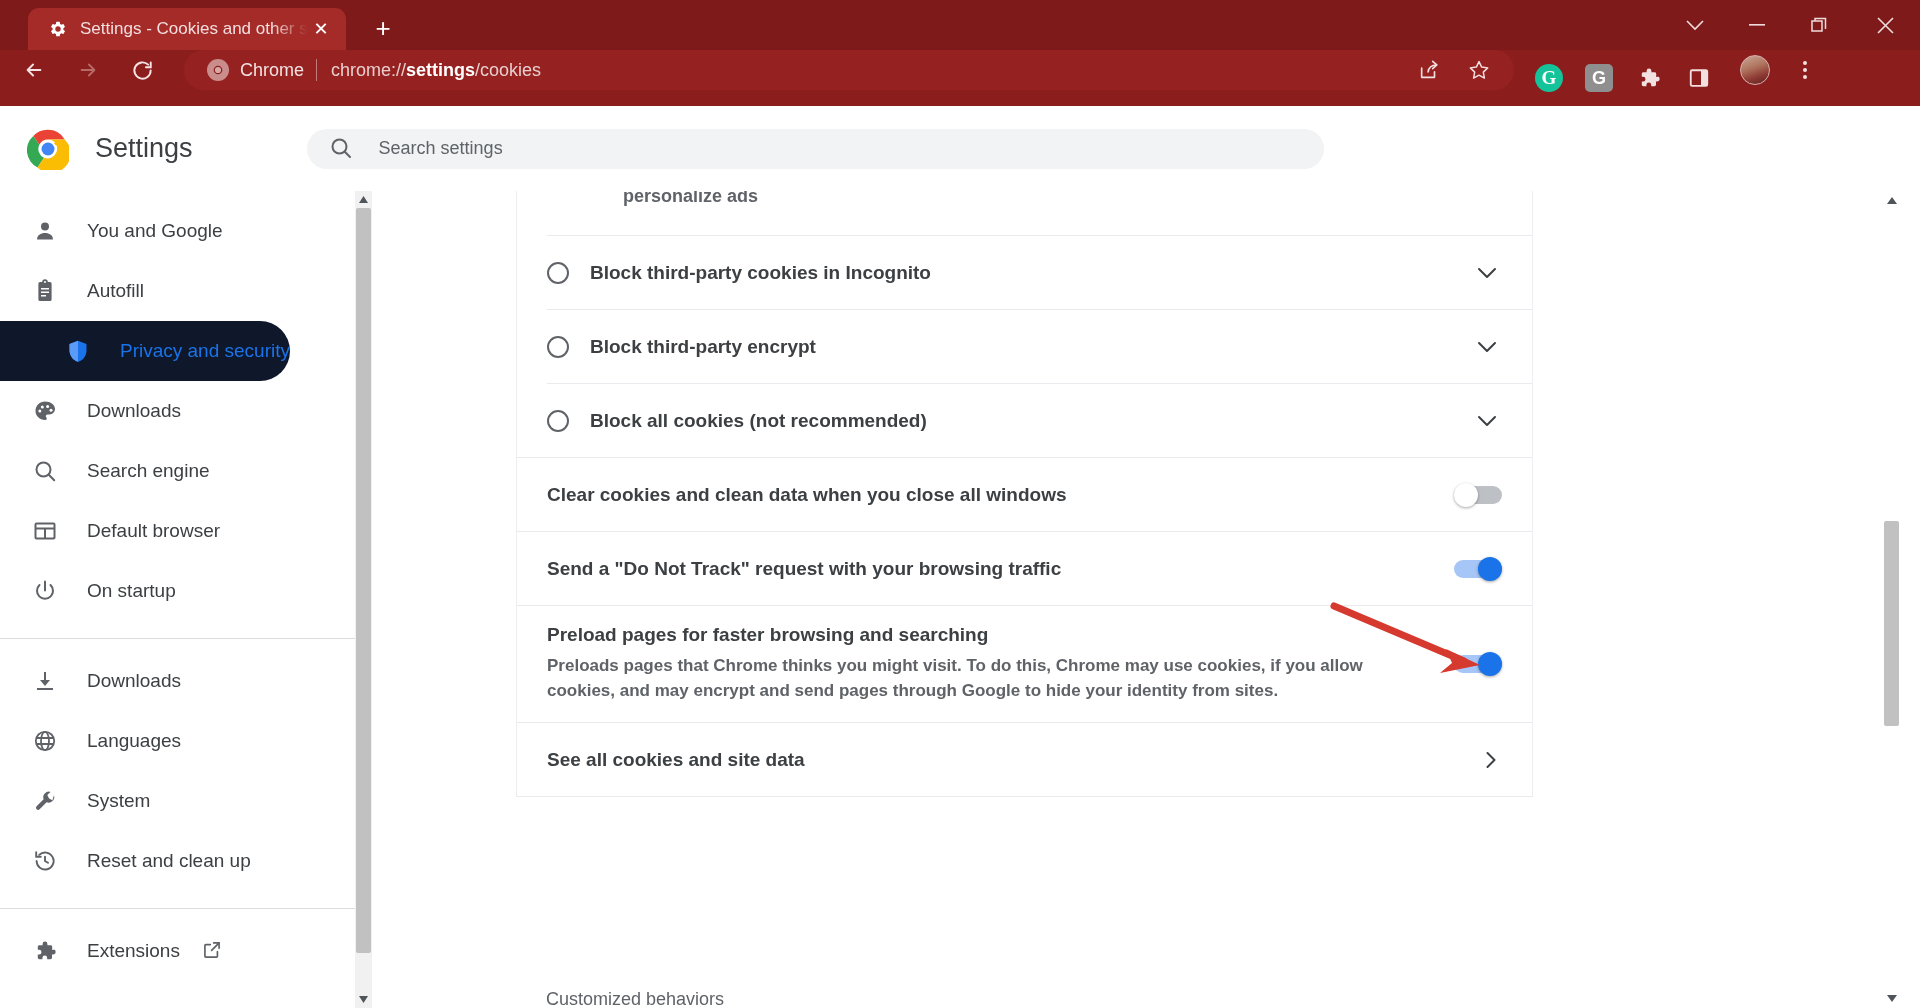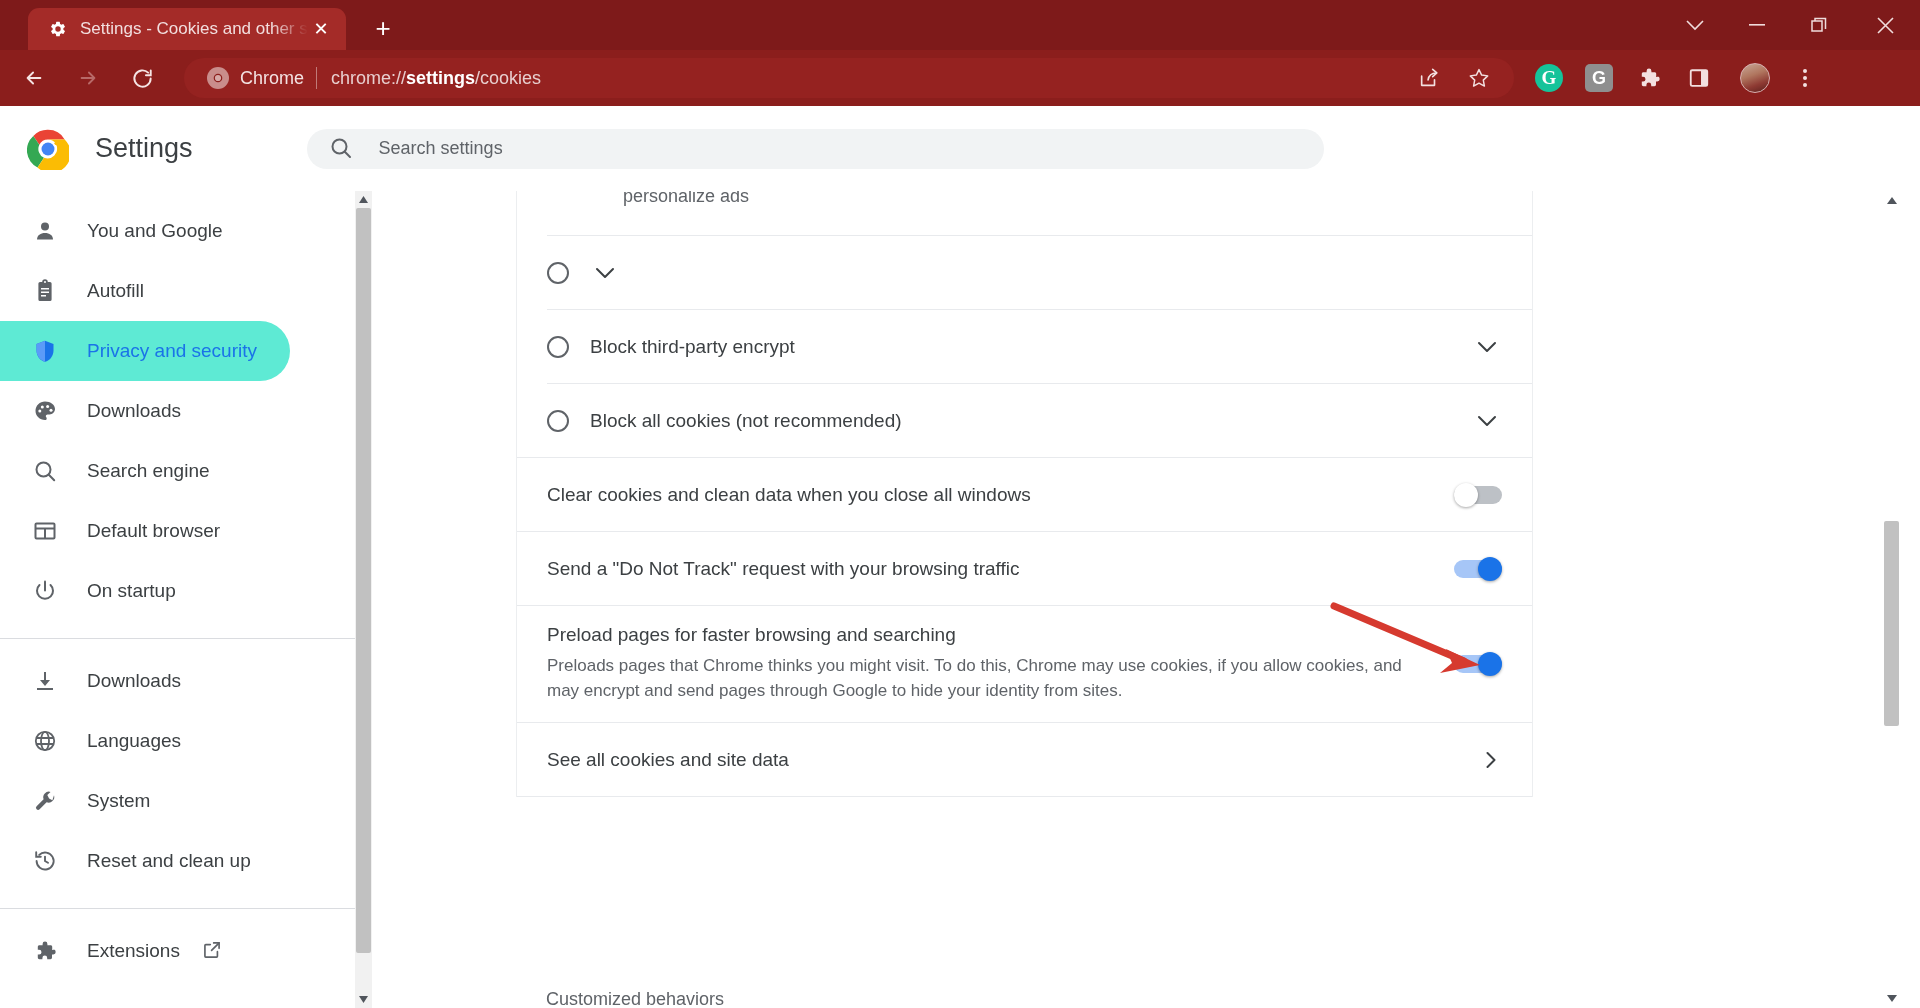--- a/index.html
+++ b/index.html
@@ -52,21 +52,21 @@
     width: 62px; height: 50px;
     display: flex; align-items: center; justify-content: center;
     color: #f0dcdc;
   }
   .win-btn.close { width: 70px; }
 
   
   .toolbar {
     position: absolute; top: 50px; left: 0; width: 1920px; height: 56px;
     background: #8b1e1c;
-    display: flex; align-items: center;
+    display: flex; 
   }
   .nav-btn {
     width: 40px; height: 40px; margin-left: 14px;
     display: flex; align-items: center; justify-content: center;
     color: #f6e4e4;
   }
   .nav-btn.dim { color: #b86a68; }
   .omnibox {
     margin-left: 22px; height: 40px; width: 1330px;
     background: #952220; border-radius: 20px;
@@ -134,21 +134,21 @@
   .side-item {
     height: 60px; display: flex; align-items: center;
     padding-left: 32px; color: #3c4043; font-size: 19px;
     border-radius: 0 30px 30px 0; margin-right: 65px;
   }
   .side-item .si-icon {
     width: 26px; height: 26px; margin-right: 29px; flex: 0 0 auto;
     display: flex; align-items: center; justify-content: center;
     color: #5f6368;
   }
-  .side-item.active { background: #5eead4; color: #1a73e8; }
+  .side-item.active { background: #0f172a; color: #1a73e8; justify-content: flex-end; }
   .side-item.active .si-icon { color: #1a73e8; }
   .side-sep { height: 1px; background: #dadce0; margin: 17px 0 12px 0; width: 355px; }
   .ext-link-icon { margin-left: 22px; width: 22px; height: 22px; color: #5f6368; }
 
   
   .side-scroll {
     position: absolute; left: 355px; top: 0; width: 17px; height: 817px;
     background: #f1f1f1;
   }
   .side-scroll .arrow-up, .side-scroll .arrow-dn {
@@ -163,21 +163,21 @@
   }
 
   
   .main-col {
     position: absolute; left: 372px; top: 0; width: 1529px; height: 817px;
     background: #ffffff;
   }
   .card {
     position: absolute; left: 144px; top: 0; width: 1017px;
     background: #ffffff;
-    border-left: 1px solid #eceef0; border-right: 1px solid #eceef0;
+    border-left: 1px solid #eceef0; border-right: 1px solid #eceef0; font-weight: bold;
   }
   .cut-text {
     height: 18px; padding-left: 106px; font-size: 18px; color: #5f6368;
     overflow: hidden; line-height: 0.62;
   }
   .spacer-26 { height: 26px; }
   .hr { height: 1px; background: #e8eaed; margin-left: 30px; margin-right: 0; }
   .hr-full { height: 1px; background: #e8eaed; }
 
   .radio-row {
@@ -552,20 +552,21 @@
 
   <div class="main-col">
     <div class="card">
 
       <div class="cut-text">personalize ads</div>
       <div class="spacer-26"></div>
       <div class="hr"></div>
 
       <div class="radio-row">
         <span class="radio-ring"></span>
+        <span class="radio-label">Block third-party cookies in Incognito</span>
         <span class="chevron-down">
           <svg width="20" height="12" viewBox="0 0 20 12" fill="none" stroke="#3c4043" stroke-width="2" stroke-linecap="round" stroke-linejoin="round">
               <path d="M2 2l8 8 8-8"></path>
             </svg>
         </span>
       </div>
       <div class="hr"></div>
 
       <div class="radio-row">
         <span class="radio-ring"></span>

